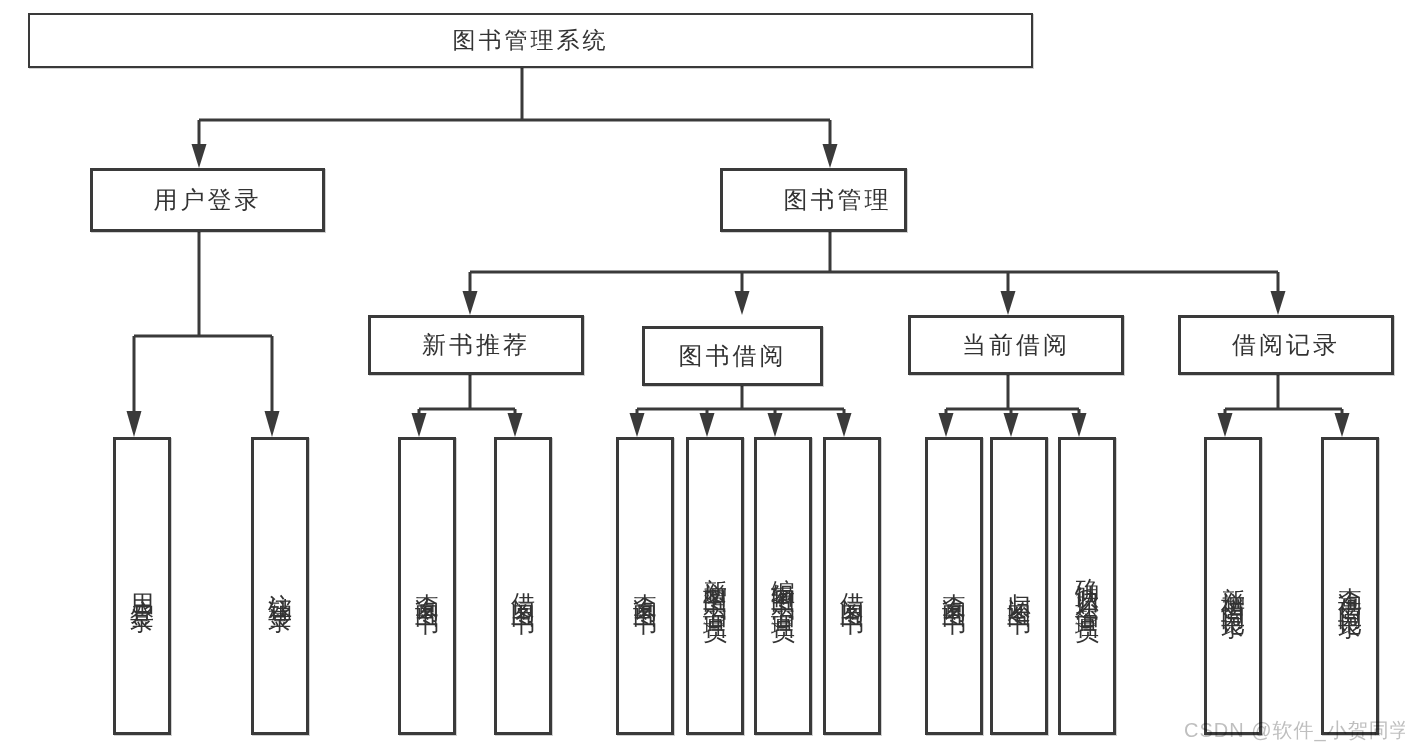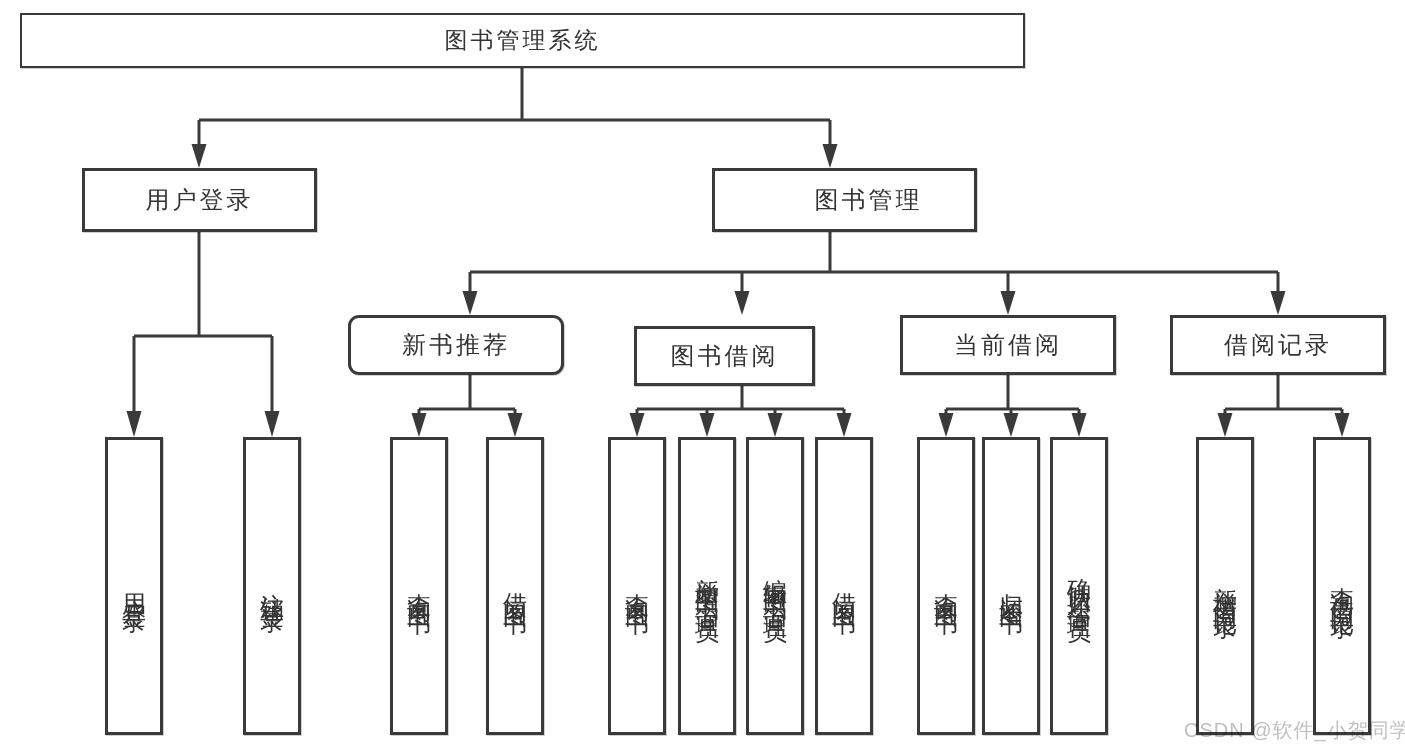--- a/index.html
+++ b/index.html
@@ -23,20 +23,21 @@
   .connectors polygon { fill: #3a3a3a; stroke: none; }
 
   .box {
     position: absolute;
     background: #ffffff;
     border: 3px solid #3a3a3a;
     display: flex;
     align-items: center;
     justify-content: center;
     box-shadow: 1px 1px 0 rgba(0,0,0,0.18);
+    margin-left: 8px;
   }
   .box.root { border-width: 2.5px; }
 
   .h-label {
     font-size: 24px;
     letter-spacing: 3px;
     white-space: nowrap;
     color: #333333;
   }
   .root .h-label { font-size: 23px; }
@@ -104,25 +105,25 @@
     <polygon points="1334.5,413 1349.5,413 1342,437"></polygon>
   </svg>
 
   <div class="box root" style="left:20px; top:13px; width:1005px; height:55px;">
     <span class="h-label">图书管理系统</span>
   </div>
 
   <div class="box" style="left:82px; top:168px; width:235px; height:64px;">
     <span class="h-label">用户登录</span>
   </div>
-  <div class="box" style="left:712px; top:168px; width:265px; height:64px;padding-left:48px;">
+  <div class="box" style="left:712px; top:168px; width:187px; height:64px;padding-left:48px;">
     <span class="h-label">图书管理</span>
   </div>
 
-  <div class="box" style="left:348px; top:315px; width:216px; height:60px;border-radius:11px;">
+  <div class="box" style="left:360px; top:315px; width:216px; height:60px;">
     <span class="h-label">新书推荐</span>
   </div>
   <div class="box" style="left:634px; top:326px; width:181px; height:60px;">
     <span class="h-label">图书借阅</span>
   </div>
   <div class="box" style="left:1170px; top:315px; width:216px; height:60px;">
     <span class="h-label">借阅记录</span>
   </div>
   <div class="box" style="left:900px; top:315px; width:216px; height:60px;">
     <span class="h-label">当前借阅</span>

